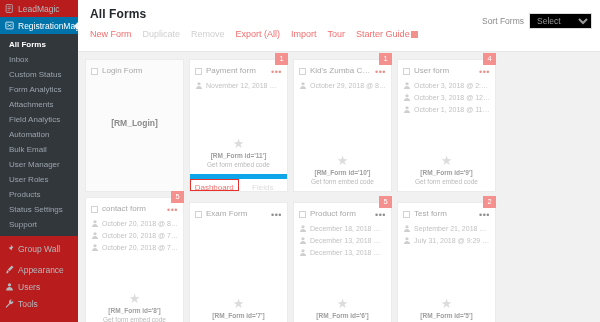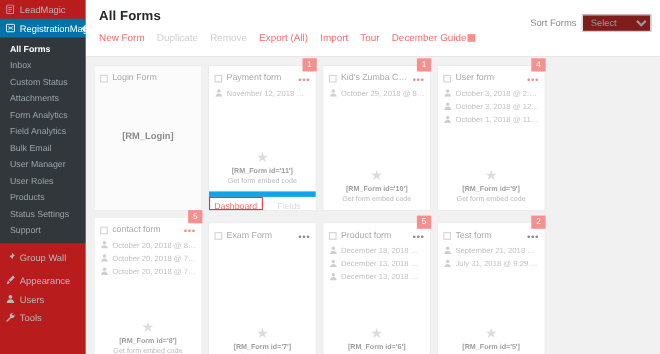--- a/index.html
+++ b/index.html
@@ -110,21 +110,21 @@
   }
   #sort-area {
     position: absolute;
     right: 8px; top: 13px;
     display: flex; align-items: center; gap: 5px;
   }
   #sort-label { font-size: 8.5px; color: #8a8a8a; }
   #sort-select {
     width: 63px; height: 16px;
     border: 1px solid #dcdcdc;
-    background: #7f1d1d;
+    background: #000000;
     font-size: 8.5px;
     color: #9a9a9a;
     padding: 0 3px;
     font-family: "Liberation Sans", sans-serif;
     border-radius: 0;
   }
 
   
   #grid {
     padding: 7px 6px 0 7px;
@@ -271,23 +271,24 @@
             </svg>
           </span>
           <span>RegistrationMagic</span>
           <span class="arrow"></span>
         </div>
       </div>
     <div class="submenu" id="submenu-list">
         <div class="sub-item active">All Forms</div>
         <div class="sub-item">Inbox</div>
         <div class="sub-item">Custom Status</div>
+        <div class="sub-item">Form Analytics</div>
         <div class="sub-item">Attachments</div>
-        <div class="sub-item">Form Analytics</div>
         <div class="sub-item">Field Analytics</div>
+        <div class="sub-item">Automation</div>
         <div class="sub-item">Bulk Email</div>
         <div class="sub-item">User Manager</div>
         <div class="sub-item">User Roles</div>
         <div class="sub-item">Products</div>
         <div class="sub-item">Status Settings</div>
         <div class="sub-item">Support</div>
       </div>
     <div class="menu-sep"></div>
     <div id="menu-bottom-list">
         <div class="wp-menu-top">
@@ -331,21 +332,21 @@
 
     <div id="page-head">
       <div id="page-title">All Forms</div>
       <div id="action-bar">
           <span class="act"><span>New Form</span></span>
           <span class="act disabled"><span>Duplicate</span></span>
           <span class="act disabled"><span>Remove</span></span>
           <span class="act"><span>Export (All)</span></span>
           <span class="act"><span>Import</span></span>
           <span class="act"><span>Tour</span></span>
-          <span class="act"><span>December Guide</span><span class="sg-box"></span></span>
+          <span class="act"><span>Starter Guide</span><span class="sg-box"></span></span>
         </div>
       <div id="sort-area">
         <span id="sort-label">Sort Forms</span>
         <select id="sort-select">
           <option>Select</option>
         </select>
       </div>
     </div>
 
     <div id="grid">

